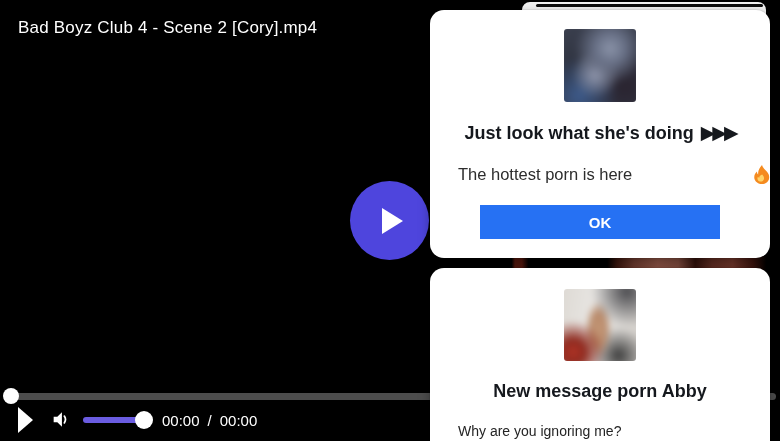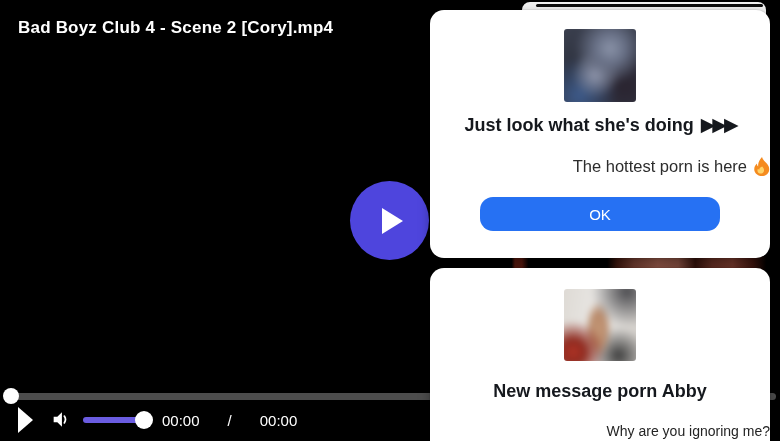--- a/index.html
+++ b/index.html
@@ -4,21 +4,21 @@
 <style>
   html,body{margin:0;padding:0;background:#000;}
   .stage{
     position:relative;width:780px;height:441px;background:#000;
     overflow:hidden;font-family:"Liberation Sans",sans-serif;
   }
 
   
   .video-title{
     position:absolute;left:18px;top:18px;color:#fff;
-    font-size:17px;font-weight:bold;letter-spacing:.2px;z-index:1;text-align:center;
+    font-size:17px;font-weight:normal;letter-spacing:.2px;z-index:1;text-align:center;
   }
   .big-play{
     position:absolute;left:350px;top:181px;width:79px;height:79px;
     border-radius:50%;background:#4e45dd;display:flex;align-items:center;
     justify-content:center;z-index:1;cursor:pointer;
   }
   .big-play svg{margin-left:5px;display:block;}
 
   .progress-track{
     position:absolute;left:4px;top:393px;width:772px;height:7px;
@@ -34,21 +34,21 @@
   .volume-track{
     position:absolute;left:83px;top:417px;width:63px;height:6px;
     background:#6a5ce0;border-radius:3px;z-index:1;cursor:pointer;
   }
   .volume-thumb{
     position:absolute;left:135px;top:411px;width:18px;height:18px;
     border-radius:50%;background:#fff;z-index:1;cursor:pointer;
   }
   .time-display{
     position:absolute;left:162px;top:412px;z-index:1;color:#fff;
-    font-size:15px;display:flex;align-items:center;gap:20px;
+    font-size:15px;display:flex;align-items:center;
   }
   .time-display .sep{margin:0 8px;}
 
   
   .gap-strip{
     position:absolute;left:430px;top:256px;width:340px;height:14px;z-index:2;
     background:linear-gradient(90deg,
       #000 0%,#000 24%,#51170d 25%,#51170d 27%,#000 29%,#000 52%,
       #3a160e 55%,#6b3a2e 60%,#8a5244 67%,#7d4a3e 73%,#30110b 78%,
       #5e2c22 83%,#6e352a 89%,#3a140d 95%,#000 99%);
@@ -91,38 +91,38 @@
   .ph-selfie{
     background:
       radial-gradient(circle at 18% 82%, #b03326 0%, #8e2a1f 12%, rgba(0,0,0,0) 32%),
       radial-gradient(circle at 82% 10%, #4a4a4e 0%, rgba(0,0,0,0) 35%),
       radial-gradient(ellipse 22% 48% at 48% 55%, #c49877 0%, #b98a6a 40%, rgba(0,0,0,0) 70%),
       radial-gradient(circle at 72% 86%, #3a3a3a 0%, rgba(0,0,0,0) 30%),
       linear-gradient(100deg, #dcd8d2 0%, #e9e7e4 45%, #cfcbc6 100%);
   }
 
   .card-heading{
-    margin-top:12px;font-size:18px;font-weight:bold;line-height:21px;
+    margin-top:20px;font-size:18px;font-weight:bold;line-height:21px;
     color:#15181d;
   }
   .heading-arrows{
     font-family:"DejaVu Sans",sans-serif;letter-spacing:-3px;
     margin-left:7px;font-size:19px;
   }
   .card-body{
     margin-top:20px;font-size:16.5px;line-height:20px;color:#2d2d2d;
-    display:flex;align-items:center;justify-content:flex-end;gap:7px;
+    display:flex;align-items:center;justify-content:space-between;gap:7px;padding-left:28px;
   }
   .card-message .card-heading{margin-top:20px;}
   .card-message .card-body{margin-top:19px;font-size:14px;color:#242424;}
 
   .ok-button{
     display:block;margin:21px auto 0;width:240px;height:34px;
-    background:#2671f3;color:#fff;font-weight:normal;font-size:15px;
-    border:none;border-radius:13px;cursor:pointer;
+    background:#2671f3;color:#fff;font-weight:bold;font-size:15px;
+    border:none;border-radius:0;cursor:pointer;
     font-family:"Liberation Sans",sans-serif;
   }
 </style>
 </head>
 <body>
 
 <div class="stage">
 
   <div class="video-title">Bad Boyz Club 4 - Scene 2 [Cory].mp4</div>
 

